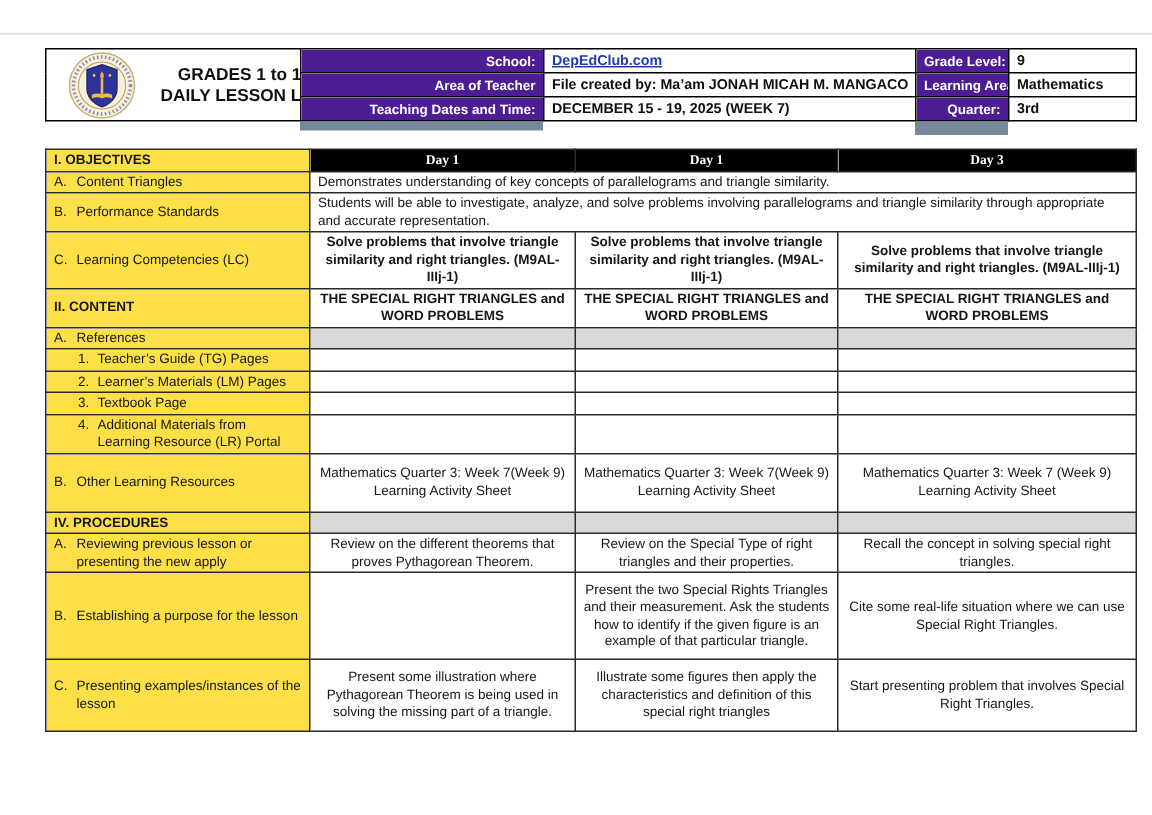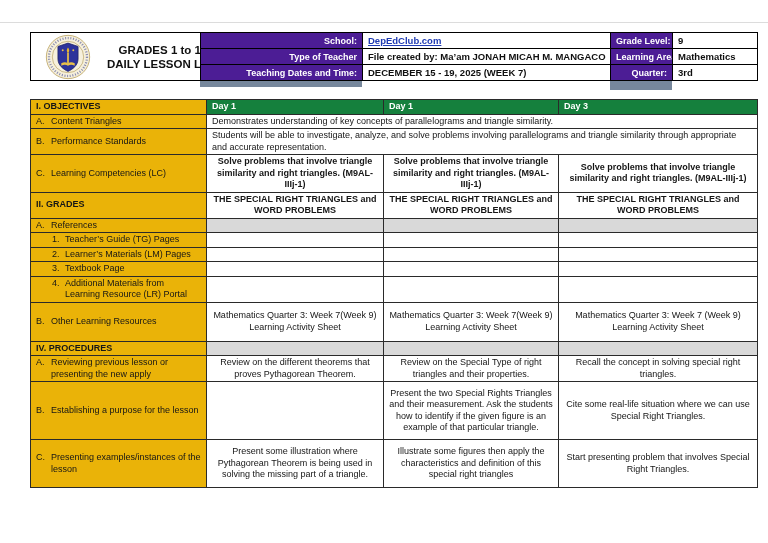--- a/index.html
+++ b/index.html
@@ -25,23 +25,23 @@
   .tail{position:absolute;background:#76879c;}
   .tail-left{left:170px;top:49px;width:162px;height:6px;}
   .tail-right{left:580px;top:49px;width:62px;height:9px;}
 
   
   .main{position:absolute;left:30px;top:99px;width:727px;border:1.5px solid #111;}
   .main td{
     border:1px solid #2a2a2a;font-size:9px;line-height:11.5px;
     padding:1px 5px;vertical-align:middle;overflow:hidden;
   }
-  .lblcol{background:#eab308;vertical-align:top;padding:1px 3px 1px 4px;}
+  .lblcol{background:#fde047;vertical-align:top;padding:1px 3px 1px 4px;}
   .sec{font-weight:bold;font-size:9px;}
-  .dayhead{background:#15803d;color:#ffffff;font-weight:bold;font-size:9.5px;}
+  .dayhead{background:#000000;color:#ffffff;font-weight:bold;text-align:center;font-size:9.5px;font-family:Liberation Serif, serif;}
   .dc{text-align:center;white-space:pre-line;}
   .b{font-weight:bold;}
   .g{background:#d9d9d9;}
   .spancell{padding:1px 7px;vertical-align:middle;}
   .hang{display:flex;}
   .mk{width:15px;flex:none;}
   .tx{flex:1;}
   .num .hang{margin-left:16px;}
   .num .mk{width:13px;}
 </style>
@@ -79,21 +79,21 @@
             <div>DAILY LESSON LOG</div>
           </div>
         </div>
       </td>
       <td class="hlbl">School:</td>
       <td class="hval"><span class="hlink">DepEdClub.com</span></td>
       <td class="hlbl">Grade Level:</td>
       <td class="hval">9</td>
     </tr>
     <tr style="height:16px">
-      <td class="hlbl">Type of Teacher</td>
+      <td class="hlbl">Area of Teacher</td>
       <td class="hval">File created by: Ma’am JONAH MICAH M. MANGACO</td>
       <td class="hlbl">Learning Area:</td>
       <td class="hval">Mathematics</td>
     </tr>
     <tr style="height:16px">
       <td class="hlbl">Teaching Dates and Time:</td>
       <td class="hval">DECEMBER 15 - 19, 2025 (WEEK 7)</td>
       <td class="hlbl">Quarter:</td>
       <td class="hval">3rd</td>
     </tr>
@@ -145,21 +145,21 @@
             <span class="mk">C.</span>
             <span class="tx">Learning Competencies (LC)</span>
           </div>
     </td>
     <td class="dc b">Solve problems that involve triangle similarity and right triangles. (M9AL-IIIj-1)</td>
     <td class="dc b">Solve problems that involve triangle similarity and right triangles. (M9AL-IIIj-1)</td>
     <td class="dc b">Solve problems that involve triangle similarity and right triangles. (M9AL-IIIj-1)</td>
   </tr>
 
   <tr style="height:24px">
-    <td class="lblcol sec">II. GRADES</td>
+    <td class="lblcol sec">II. CONTENT</td>
     <td class="dc b">THE SPECIAL RIGHT TRIANGLES and WORD PROBLEMS</td>
     <td class="dc b">THE SPECIAL RIGHT TRIANGLES and WORD PROBLEMS</td>
     <td class="dc b">THE SPECIAL RIGHT TRIANGLES and WORD PROBLEMS</td>
   </tr>
 
 
   <tr style="height:13px">
     <td class="lblcol">
       <div class="hang">
             <span class="mk">A.</span>

